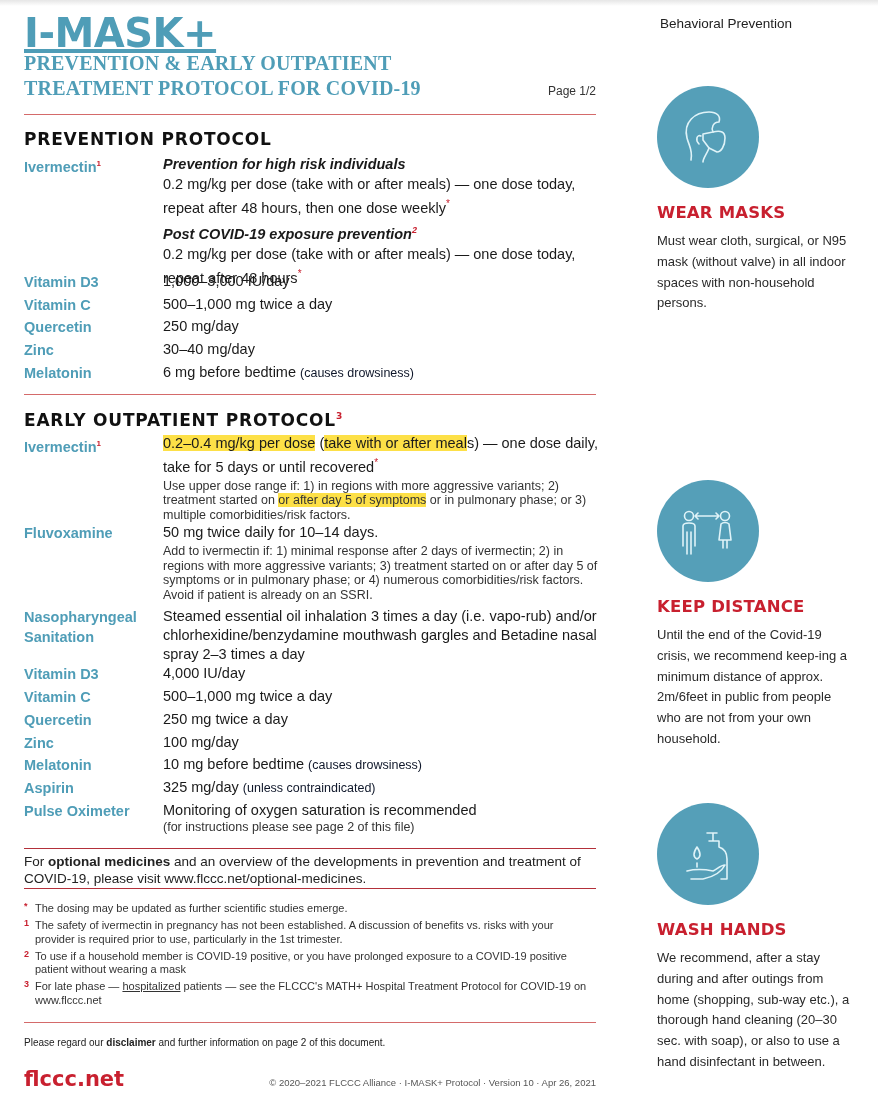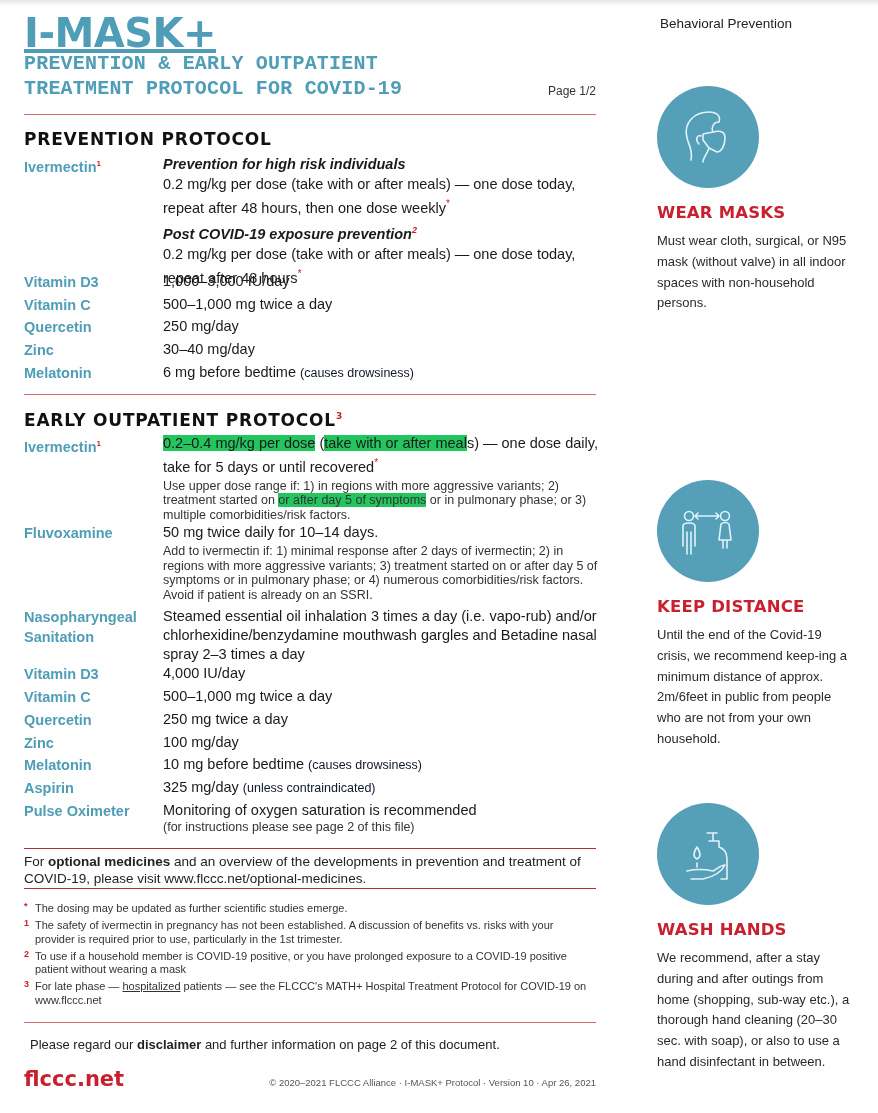--- a/index.html
+++ b/index.html
@@ -4,44 +4,44 @@
 <style>
   * { box-sizing: border-box; margin: 0; padding: 0; }
   html, body { width: 878px; height: 1113px; background: #ffffff; overflow: hidden; }
   body { font-family: "Liberation Sans", "DejaVu Sans", sans-serif; color: #1a1a1a; position: relative; }
   .topshade { position: absolute; left: 0; top: 0; width: 878px; height: 6px; background: linear-gradient(#e6e6e6, #ffffff); }
 
   .left { position: absolute; left: 24px; top: 0; width: 572px; }
   .right { position: absolute; left: 657px; top: 0; width: 200px; }
 
   .brand { position: absolute; left: 0; top: 10px; font-family: "DejaVu Sans", sans-serif; font-weight: bold; font-size: 40px; color: #4f9db7; letter-spacing: -0.5px; text-decoration: underline; }
-  .subtitle { position: absolute; left: 0; top: 51px; font-family: Liberation Mono, monospace; font-weight: bold; font-size: 20px; line-height: 25px; color: #4f9db7; letter-spacing: 0.2px; }
+  .subtitle { position: absolute; left: 0; top: 51px; font-family: Liberation Serif, serif; font-weight: bold; font-size: 20px; line-height: 25px; color: #4f9db7; letter-spacing: 0.2px; }
   .pageno { position: absolute; right: 0; top: 84px; font-size: 12px; color: #333; }
   .rule { position: absolute; left: 0; width: 572px; height: 1px; background: #d46a6a; }
   .rule.dark { background: #b3303a; }
 
   .sec-title { position: absolute; left: 0; font-family: "DejaVu Sans", sans-serif; font-weight: bold; font-size: 17px; color: #111; letter-spacing: 0.8px; }
   .sec-title sup, .sup-red { color: #c8202f; font-size: 9px; vertical-align: super; }
 
   .row { position: absolute; left: 0; width: 572px; }
   .label { position: absolute; left: 0; top: 0; width: 140px; font-weight: bold; font-size: 14.5px; color: #4f9db7; line-height: 20px; }
   .label sup { color: #c8202f; font-size: 8px; vertical-align: super; }
   .val { position: absolute; left: 139px; top: 0; width: 435px; font-size: 14.5px; line-height: 19px; color: #1a1a1a; }
   .val .small { font-size: 12.5px; color: #0f172a; }
   .val .note { font-size: 12.5px; line-height: 14.5px; color: #333; display: block; margin-top: 2px; }
   .val i.head { font-weight: bold; font-style: italic; display: block; line-height: 21px; }
   .star { color: #c8202f; font-size: 10px; vertical-align: super; }
-  .hl { background: #22c55e; }
+  .hl { background: #fde047; }
 
   .optional { position: absolute; left: 0; top: 853px; width: 572px; font-size: 13.5px; line-height: 17px; color: #222; }
   .footnotes { position: absolute; left: 0; top: 902px; width: 572px; }
   .fn { position: relative; padding-left: 11px; font-size: 11px; line-height: 13.3px; color: #333; margin-bottom: 4px; }
   .fn .mk { position: absolute; left: 0; top: -2px; color: #c8202f; font-size: 9px; font-weight: bold; }
   .fn u { text-decoration: underline; }
-  .disclaimer { position: absolute; left: 0; top: 1037px; font-size: 13px; color: #222; margin-left: 6px; }
+  .disclaimer { position: absolute; left: 0; top: 1037px; font-size: 10px; color: #222; }
   .site { position: absolute; left: 0; top: 1067px; font-family: "DejaVu Sans", sans-serif; font-weight: bold; font-size: 21px; color: #c8202f; }
   .copy { position: absolute; right: 0; top: 1077px; font-size: 9.5px; color: #555; }
 
   .rtitle { position: absolute; left: 3px; top: 16px; font-size: 13.5px; color: #222; text-align: right; }
   .circle { position: absolute; left: 0; width: 102px; height: 102px; border-radius: 50%; background: #559fb8; display: flex; align-items: center; justify-content: center; }
   .circle svg { width: 70px; height: 70px; }
   .rhead { position: absolute; left: 0; font-family: "DejaVu Sans", sans-serif; font-weight: bold; font-size: 16.5px; color: #c8202f; letter-spacing: 0.2px; }
   .rbody { position: absolute; left: 0; width: 200px; font-size: 13px; line-height: 20.8px; color: #2a2a2a; }
   .rbody p + p { margin-top: 9px; }
 </style>

